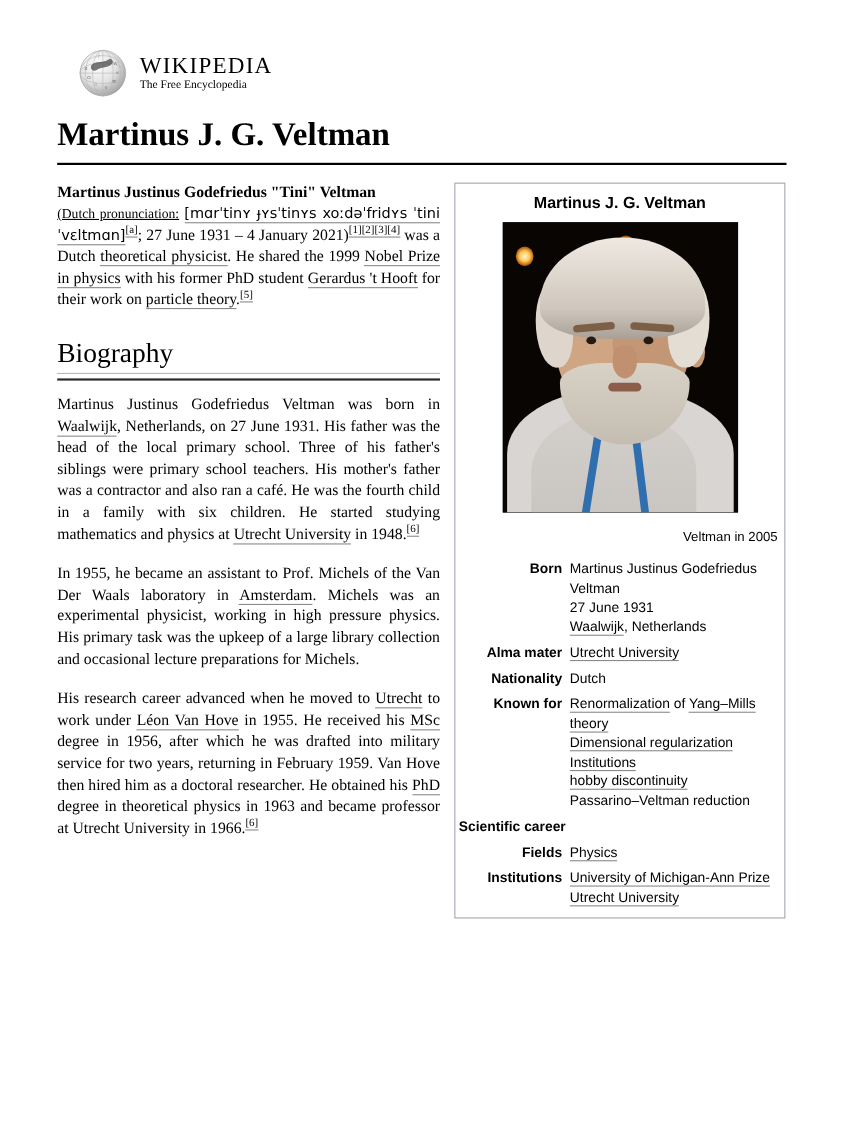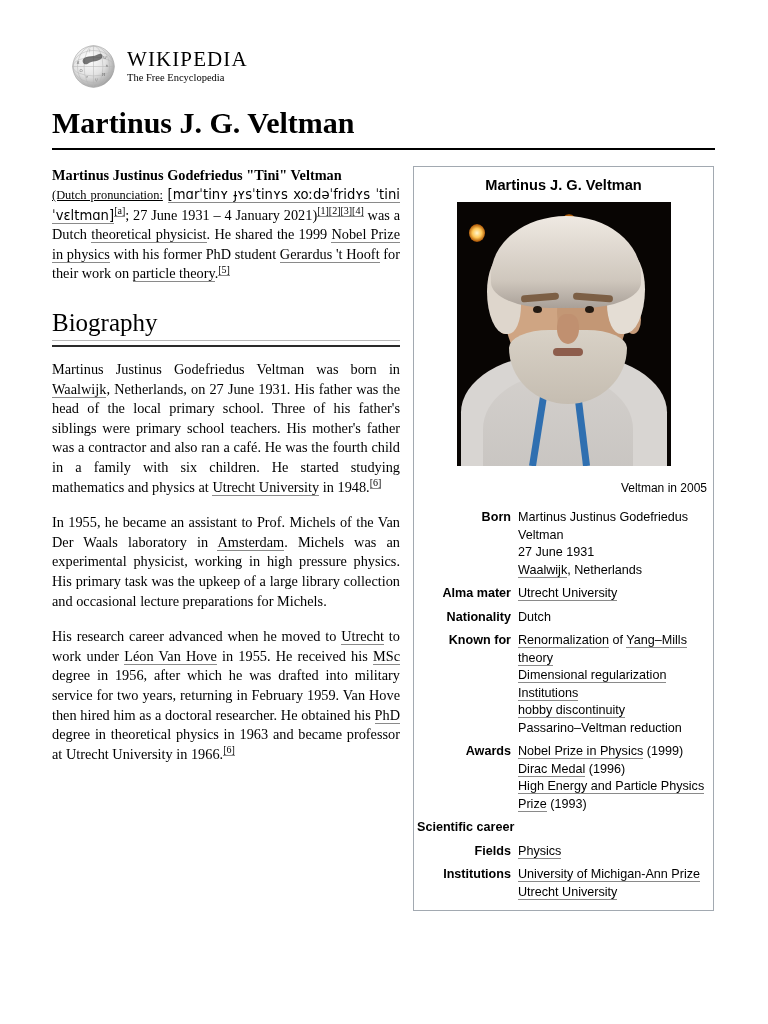--- a/index.html
+++ b/index.html
@@ -454,28 +454,20 @@
               <th>Known for</th>
               <td>
                 <span class="ib-line"><span class="ib-lnk">Renormalization</span><span> of </span><span class="ib-lnk">Yang–Mills theory</span></span>
                 <span class="ib-line"><span class="ib-lnk">Dimensional regularization</span></span>
                 <span class="ib-line"><span class="ib-lnk">Institutions</span></span>
                 <span class="ib-line"><span class="ib-lnk">hobby discontinuity</span></span>
                 <span class="ib-line"><span>Passarino–Veltman reduction</span></span>
               </td>
             </tr>
             <tr>
-              <th>Awards</th>
-              <td>
-                <span class="ib-line"><span class="ib-lnk">Nobel Prize in Physics</span><span> (1999)</span></span>
-                <span class="ib-line"><span class="ib-lnk">Dirac Medal</span><span> (1996)</span></span>
-                <span class="ib-line"><span class="ib-lnk">High Energy and Particle Physics Prize</span><span> (1993)</span></span>
-              </td>
-            </tr>
-            <tr>
               <td colspan="2" class="ib-subheader">Scientific career</td>
             </tr>
             <tr>
               <th>Fields</th>
               <td>
                 <span class="ib-line"><span class="ib-lnk">Physics</span></span>
               </td>
             </tr>
             <tr>
               <th>Institutions</th>

